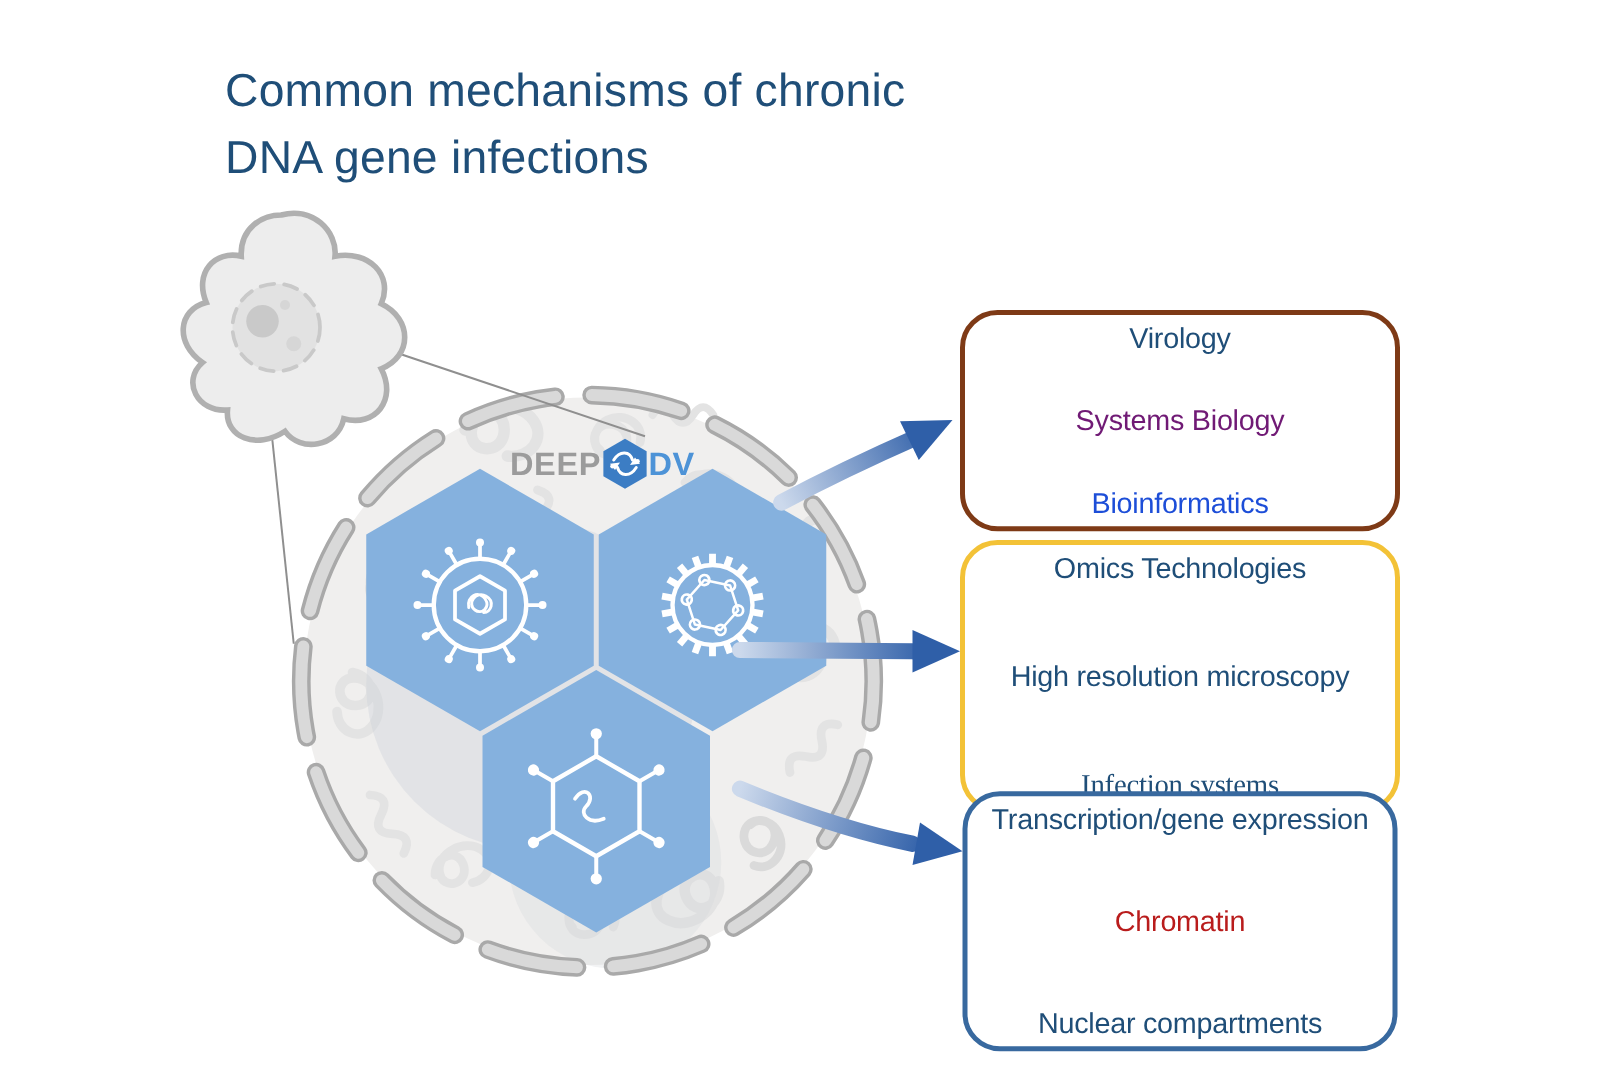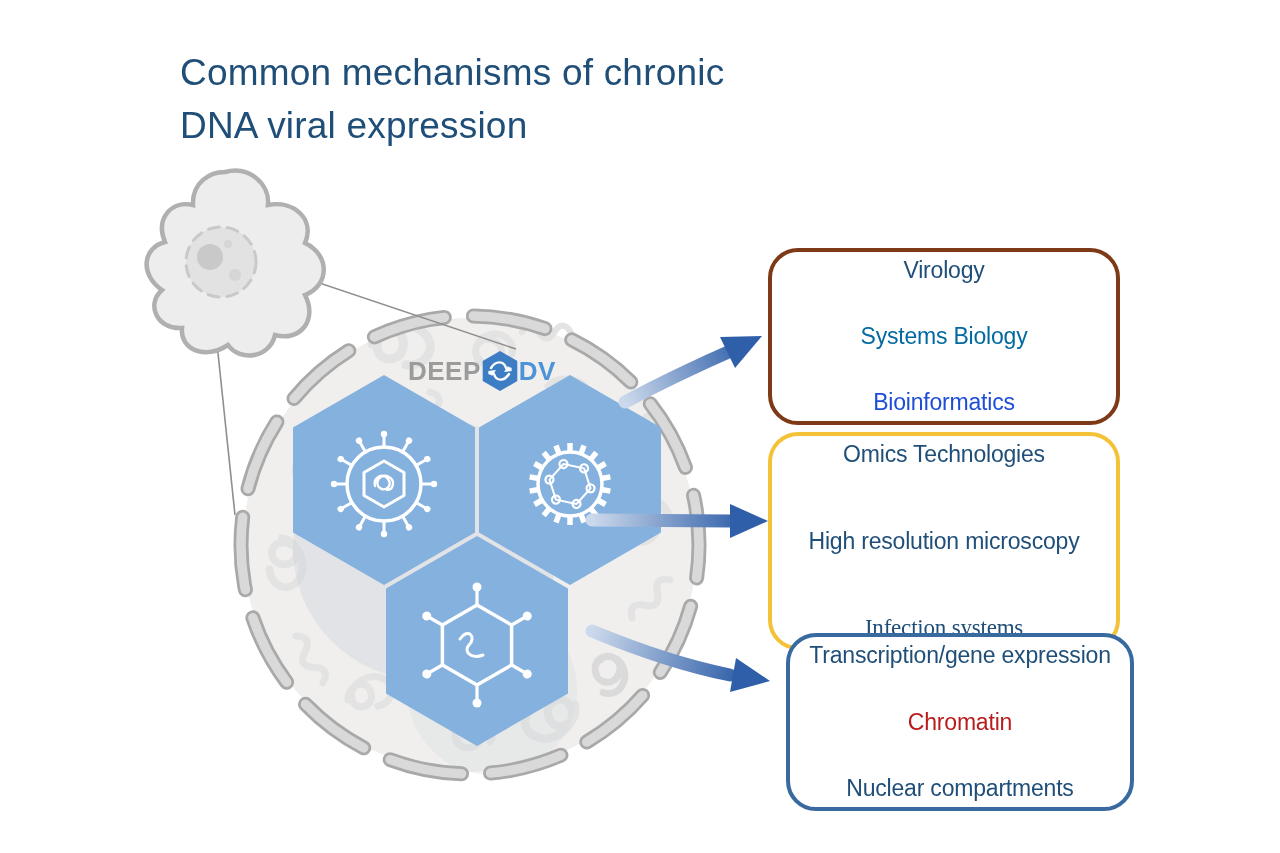--- a/index.html
+++ b/index.html
@@ -24,30 +24,30 @@
     position:absolute; background:#ffffff; border-style:solid; border-width:4px;
     border-radius:30px; display:flex; flex-direction:column; justify-content:space-between;
     align-items:center; gap:9px; padding:6px 4px;
   }
   .info-box .line {
     font-size:23px; line-height:25px; white-space:nowrap; letter-spacing:-0.2px;
     text-align:center;
   }
   .box-1 { left:768px; top:248px; width:352px; height:177px; }
   .box-2 { left:768px; top:432px; width:352px; height:218px; }
-  .box-3 { left:770px; top:633px; width:348px; height:178px;margin-left:16px; }
+  .box-3 { left:770px; top:633px; width:348px; height:208px; }
 </style>
 </head>
 <body>
 
 <div class="canvas">
 
   <div class="title" style="color: rgb(31, 78, 120);">
     <div>Common mechanisms of chronic</div>
-    <div>DNA viral expression</div>
+    <div>DNA gene infections</div>
   </div>
 
   <svg class="diagram-svg" width="1280" height="853" viewBox="0 0 1280 853">
     <defs>
       <linearGradient id="ag1" gradientUnits="userSpaceOnUse" x1="625" y1="402" x2="745" y2="342">
         <stop offset="0" stop-color="#ccd9ec"></stop>
           <stop offset="1" stop-color="#2f5fa8"></stop>
       </linearGradient>
       <linearGradient id="ag2" gradientUnits="userSpaceOnUse" x1="592" y1="520" x2="745" y2="521">
         <stop offset="0" stop-color="#ccd9ec"></stop>
@@ -214,21 +214,21 @@
         <polygon points="-8,5 -12,0 -4,-1" fill="#ffffff"></polygon>
         <circle cx="-10" cy="2" r="1.8" fill="#ffffff"></circle>
         <circle cx="10" cy="-2" r="1.8" fill="#ffffff"></circle>
       </svg>
     </span>
     <span style="color: rgb(77, 147, 215);">DV</span>
   </div>
 
   <div class="info-box box-1" style="border-color: rgb(126, 58, 22);">
     <div class="line" style="color: rgb(31, 78, 120);">Virology</div>
-    <div class="line" style="color: #0369a1;">Systems Biology</div>
+    <div class="line" style="color: #701a75;">Systems Biology</div>
     <div class="line" style="color: #1d4ed8;">Bioinformatics</div>
   </div>
 
   <div class="info-box box-2" style="border-color: rgb(243, 194, 55);">
     <div class="line" style="color: rgb(31, 78, 120);">Omics Technologies</div>
     <div class="line" style="color: rgb(31, 78, 120);">High resolution microscopy</div>
     <div class="line" style="color: rgb(31, 78, 120); font-family: Liberation Serif, serif;">Infection systems</div>
   </div>
 
   <div class="info-box box-3" style="border-color: rgb(56, 105, 159);">

